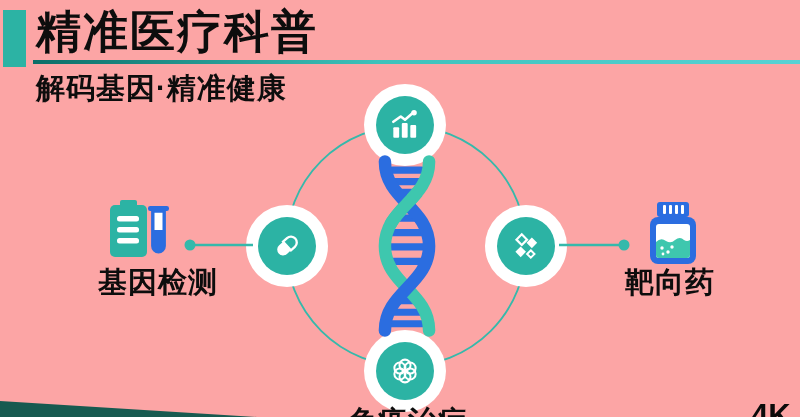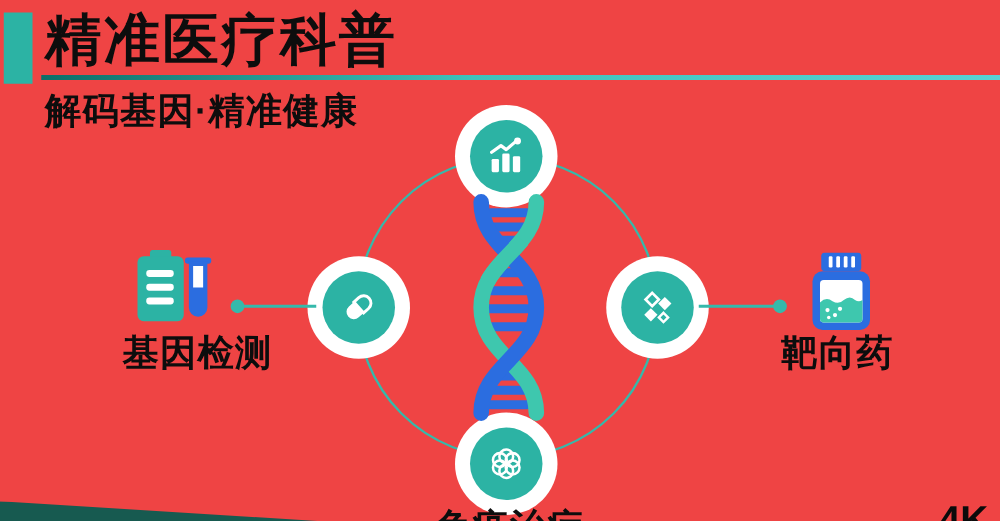--- a/index.html
+++ b/index.html
@@ -2,21 +2,21 @@
 <html style="--teal: #2cb3a4; --ring: #35b9ab; --blue: #2b6de0; --liquid: #3ec7ae; --dark_wedge: #175a50; --text: #0d0d0d; --underline_from: #0d6e68; --underline_mid: #3ec2bb; --underline_to: #58d2d4;"><head>
 <meta charset="utf-8">
 <style>
   :root{
     --teal:#2cb3a4; --ring:#35b9ab; --blue:#2b6de0; --liquid:#3ec7ae;
     --dark_wedge:#175a50; --text:#0d0d0d;
     --underline_from:#0d6e68; --underline_mid:#3ec2bb; --underline_to:#58d2d4;
   }
   *{margin:0;padding:0;box-sizing:border-box;}
   body{background:#888;font-family:"Liberation Sans","DejaVu Sans",sans-serif;}
-  .stage{position:relative;width:800px;height:417px;background:#ef4444;overflow:hidden;}
+  .stage{position:relative;width:800px;height:417px;background:#fca5a5;overflow:hidden;}
 
   
   .accent-bar{position:absolute;left:3px;top:10px;width:23px;height:57px;background:var(--teal);}
   .page-title{position:absolute;left:36px;top:2px;font-size:45px;font-weight:900;color:var(--text);letter-spacing:2px;white-space:nowrap;}
   .title-underline{position:absolute;left:33px;top:60px;width:767px;height:4px;
     background:linear-gradient(to right,var(--underline_from) 0%,var(--underline_mid) 45%,var(--underline_to) 100%);}
   .subtitle{position:absolute;left:36px;top:69px;font-size:29px;font-weight:900;color:var(--text);letter-spacing:1px;white-space:nowrap;}
 
   
   .ring-layer{position:absolute;left:0;top:0;width:800px;height:417px;z-index:1;}

